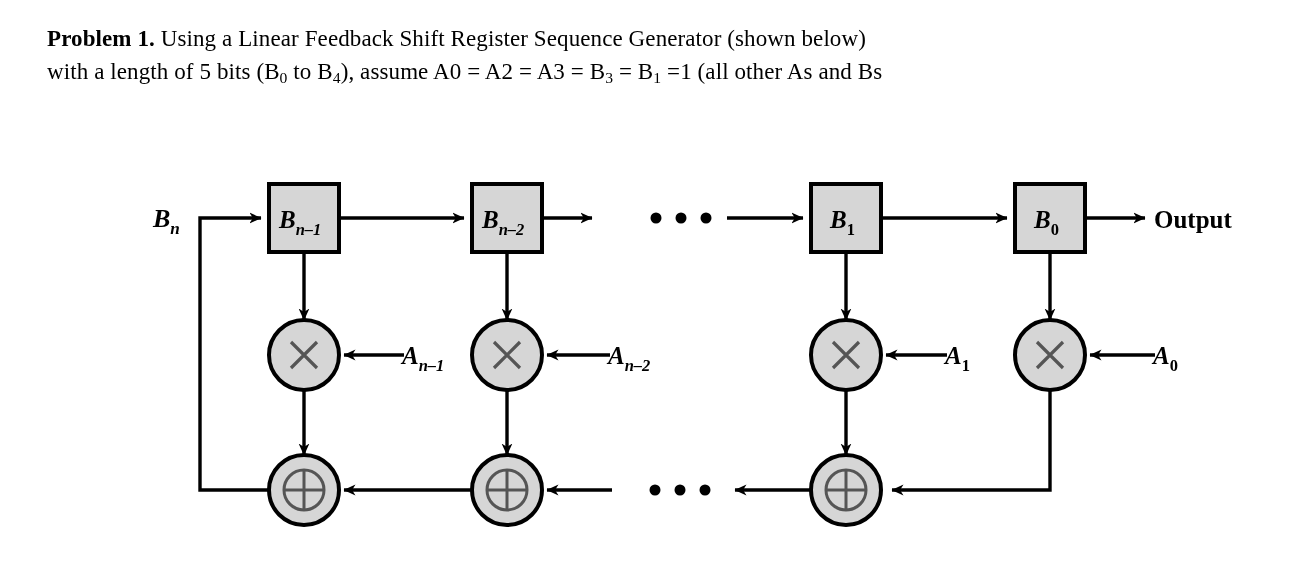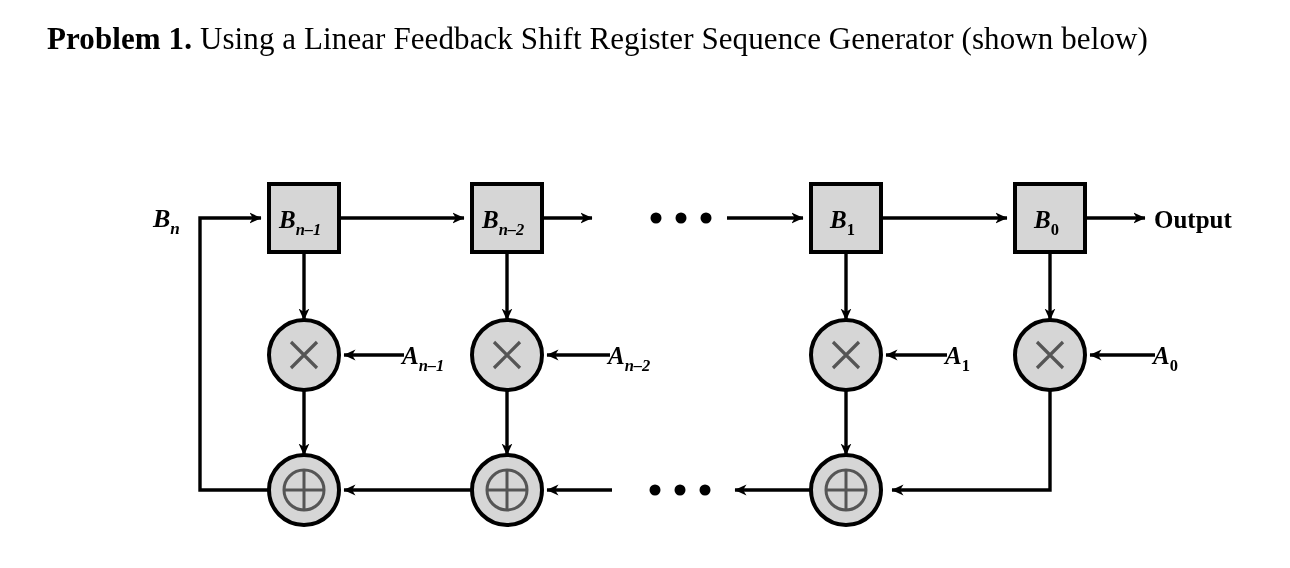--- a/index.html
+++ b/index.html
@@ -20,21 +20,21 @@
     width: 1290px;
     height: 568px;
   }
 
   
   #statement {
     position: absolute;
     left: 47px;
     top: 22px;
     width: 1180px;
-    font-size: 31px;
+    font-size: 23px;
     line-height: 33px;
     font-family: "Liberation Serif", "DejaVu Serif", serif;
     color: #000;
     letter-spacing: .1px;
   }
   #statement .lead {
     font-weight: bold;
   }
   #statement sub {
     font-size: 0.68em;
@@ -78,20 +78,21 @@
     font-weight: bold;
   }
 </style>
 </head>
 <body>
 
 <div id="page">
 
   <div id="statement">
     <span class="stline"><span class="lead">Problem 1.</span><span> Using a Linear Feedback Shift Register Sequence Generator (shown below)</span></span>
+    <span class="stline"><span>with a length of 5 bits (B</span><sub>0</sub><span> to B</span><sub>4</sub><span>), assume A0 = A2 = A3 = B</span><sub>3</sub><span> = B</span><sub>1</sub><span> =1 (all other As and Bs</span></span>
   </div>
 
   <div id="figure">
     <svg width="1290" height="418" viewBox="0 0 1290 418" xmlns="http://www.w3.org/2000/svg">
       <defs>
         <marker id="arrR" markerWidth="13" markerHeight="13" refX="11.5" refY="6" orient="auto" markerUnits="userSpaceOnUse">
           <path d="M0,0.6 L12,6 L0,11.4 L3.4,6 Z" fill="#000"></path>
         </marker>
         <marker id="arrL" markerWidth="13" markerHeight="13" refX="11.5" refY="6" orient="auto" markerUnits="userSpaceOnUse">
           <path d="M0,0.6 L12,6 L0,11.4 L3.4,6 Z" fill="#000"></path>

